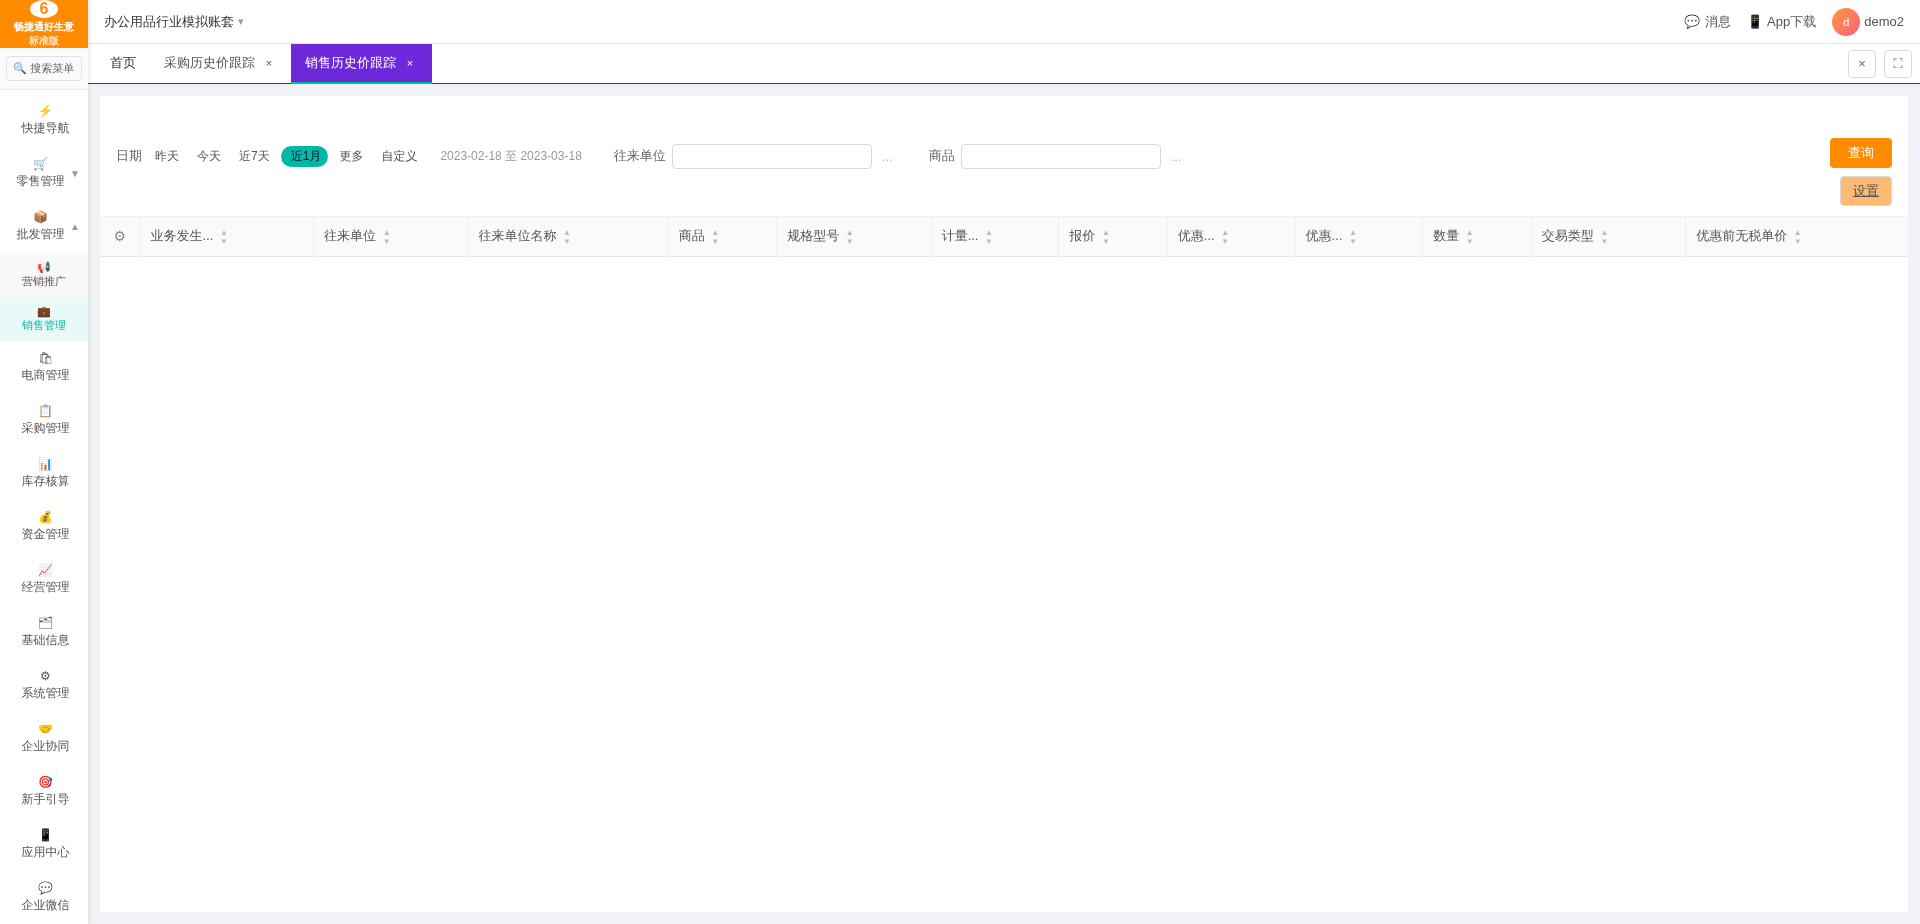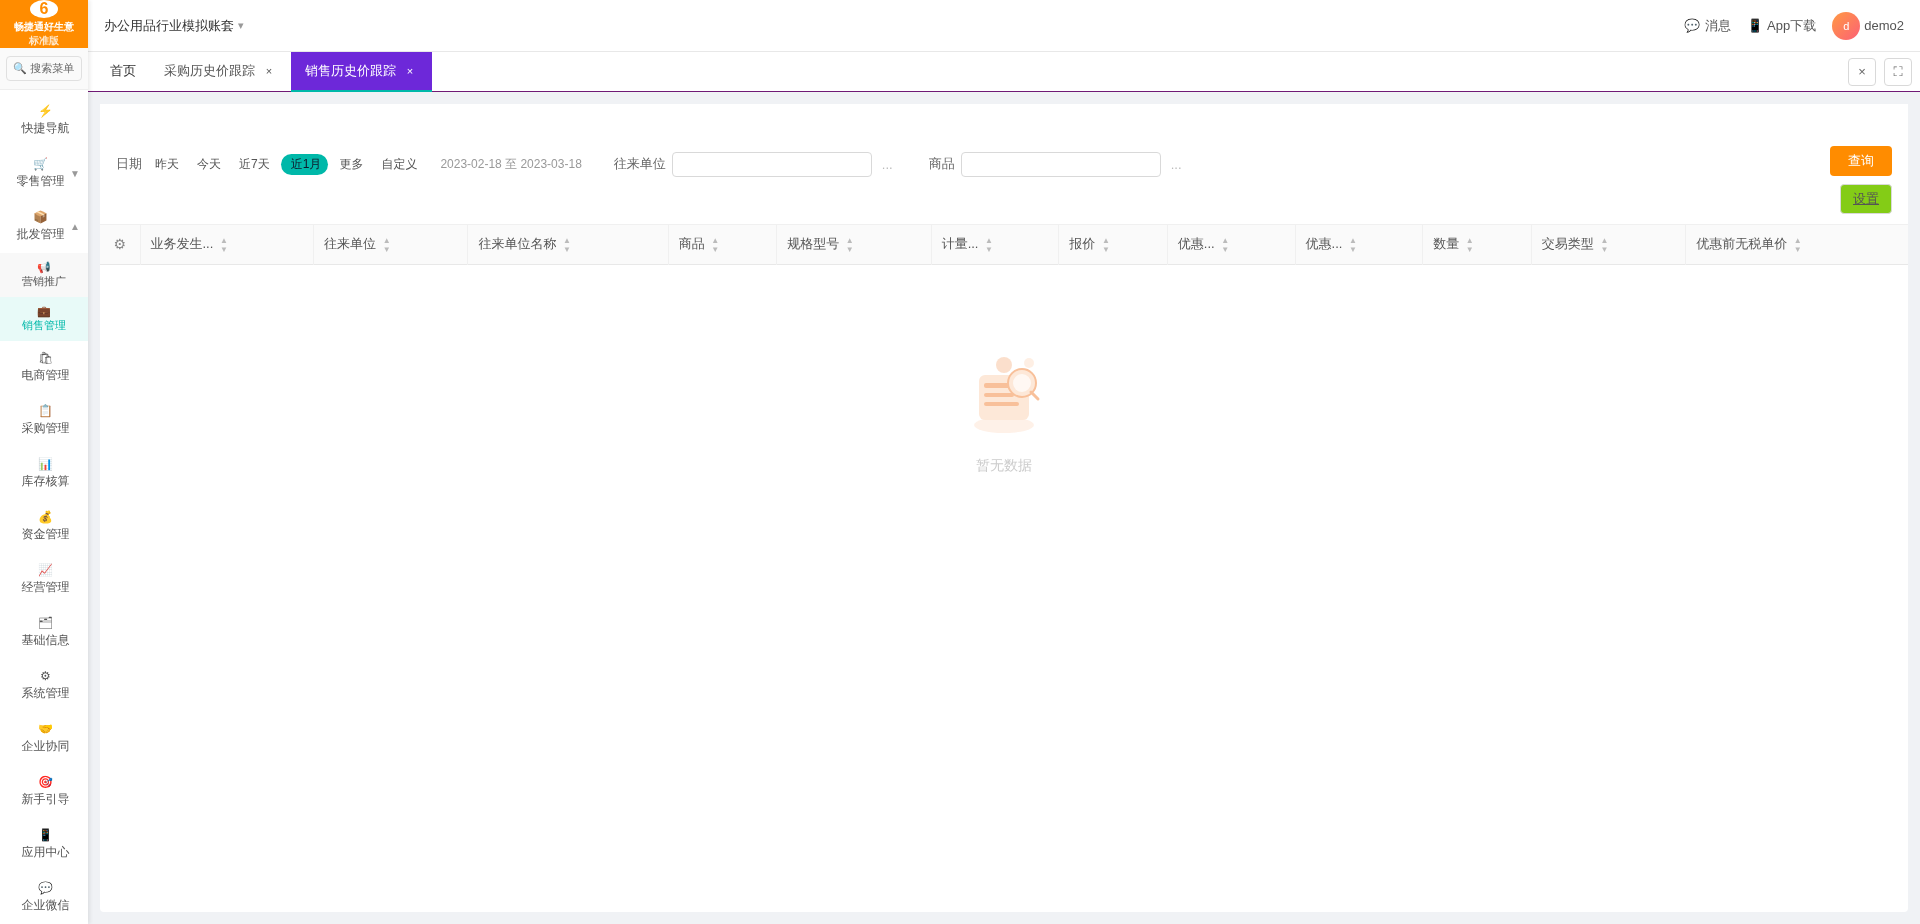--- a/index.html
+++ b/index.html
@@ -89,21 +89,21 @@
     .main {
       flex: 1;
       display: flex;
       flex-direction: column;
       height: 100%;
       overflow: hidden;
     }
 
     
     .topbar {
-      height: 52px;
+      height: 44px;
       background: #fff;
       display: flex;
       align-items: center;
       justify-content: space-between;
       padding: 0 16px;
       border-bottom: 1px solid #e8e8e8;
       flex-shrink: 0;
       gap: 19px;
     }
     .topbar-left {
@@ -299,21 +299,21 @@
       color: #fff;
       border: none;
       border-radius: 4px;
       padding: 6px 18px;
       font-size: 13px;
       cursor: pointer;
       font-weight: 500;
       margin-top: 32px;
     }
     .settings-btn {
-      background: #84cc16;
+      background: #fdba74;
       color: #555;
       border: 1px solid #d9d9d9;
       border-radius: 4px;
       padding: 5px 12px;
       font-size: 13px;
       cursor: pointer;
       text-decoration: underline;
     }
 
     
@@ -645,31 +645,16 @@
                     <span>▼</span>
                   </span>
               </th>
             </tr>
           </thead>
           <tbody>
             
           </tbody>
         </table>
 
-        <div class="empty-state">
-          <svg class="empty-illustration" viewBox="0 0 100 100" xmlns="http://www.w3.org/2000/svg">
-            <ellipse cx="50" cy="80" rx="30" ry="8" fill="#fde8d8" opacity="0.6"></ellipse>
-            <rect x="25" y="30" width="50" height="45" rx="6" fill="#fde8d8"></rect>
-            <rect x="30" y="38" width="40" height="5" rx="2" fill="#f8c09a"></rect>
-            <rect x="30" y="48" width="30" height="4" rx="2" fill="#f8c09a"></rect>
-            <rect x="30" y="57" width="35" height="4" rx="2" fill="#f8c09a"></rect>
-            <circle cx="68" cy="38" r="14" fill="#fde8d8" stroke="#f8c09a" stroke-width="2"></circle>
-            <circle cx="68" cy="38" r="9" fill="#fff" opacity="0.7"></circle>
-            <line x1="77" y1="47" x2="84" y2="54" stroke="#f8c09a" stroke-width="3" stroke-linecap="round"></line>
-            <circle cx="50" cy="20" r="8" fill="#f8c09a" opacity="0.5"></circle>
-            <circle cx="75" cy="18" r="5" fill="#fde8d8" opacity="0.7"></circle>
-          </svg>
-          <span class="empty-text">暂无数据</span>
-        </div>
       </div>
     </div>
   </div>
 </div>
 
 </body></html>

